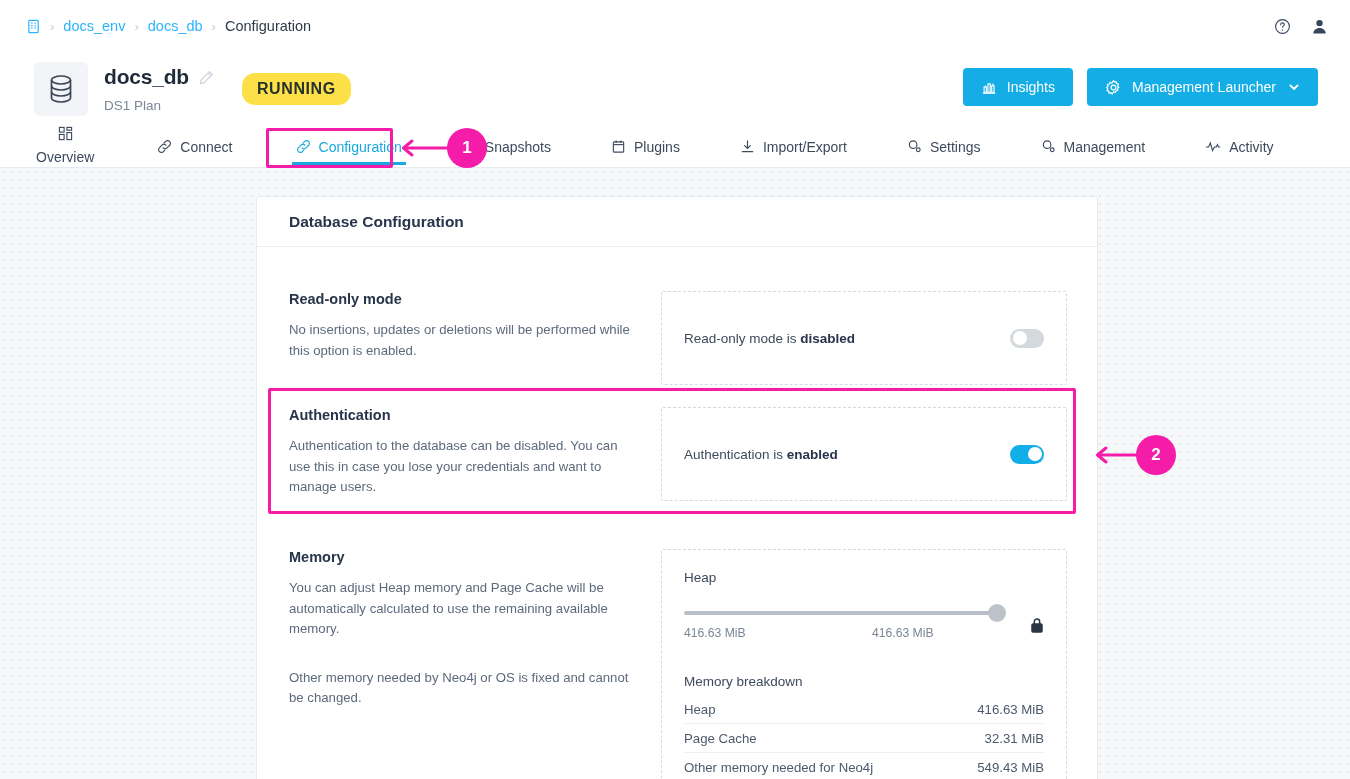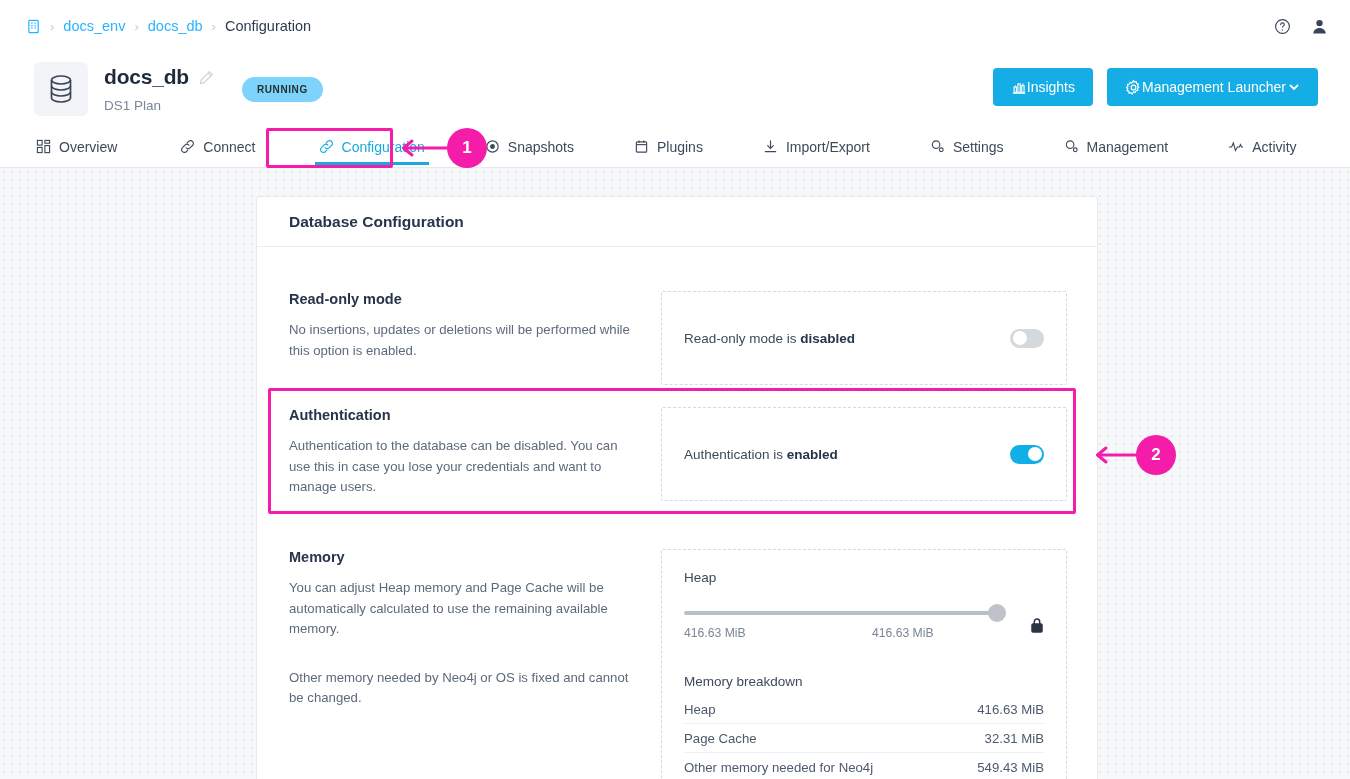--- a/index.html
+++ b/index.html
@@ -49,34 +49,34 @@
     display: flex; align-items: center; justify-content: center;
     color: #3b4557;
   }
   .db-meta { margin-left: 16px; }
   .db-title-row { display: flex; align-items: center; gap: 10px; }
   .db-title { font-size: 21px; font-weight: bold; color: #1e2a3a; letter-spacing: -0.2px; }
   .pencil { color: #cdd4dd; display: flex; }
   .db-plan { font-size: 13.5px; color: #7b8796; margin-top: 9px; }
   .status-pill {
     margin-left: 28px;
-    background: #7dd3fc; color: #26312c;
-    font-size: 10px; font-weight: bold; letter-spacing: 0.6px;
+    background: #fde047; color: #26312c;
+    font-size: 16px; font-weight: bold; letter-spacing: 0.6px;
     padding: 7px 15px; border-radius: 13px;
   }
   .header-btns {
     position: absolute; right: 32px; top: 16px;
     display: flex; gap: 14px; align-items: center;
   }
   .btn-blue {
     background: #14ade5; color: #fff;
     border: none; border-radius: 4px;
     height: 38px; padding: 0 18px;
     font-size: 14px; font-family: "Liberation Sans", sans-serif;
-    display: flex; align-items: center; 
+    display: flex; align-items: center; gap: 10px;
     cursor: pointer;
   }
 
   
   .tabbar {
     position: absolute; top: 126px; left: 0;
     width: 1350px; height: 42px;
     background: #ffffff;
     border-bottom: 1px solid #e6eaee;
     display: flex; align-items: center;
@@ -269,21 +269,21 @@
         <span style="display:flex;margin-left:2px;">
           <svg width="12" height="12" viewBox="0 0 12 12" fill="none" stroke="#fff" stroke-width="1.8" stroke-linecap="round">
             <path d="M2.5 4.5L6 8l3.5-3.5"></path>
           </svg>
         </span>
       </button>
     </div>
   </div>
 
   <div class="tabbar">
-    <div class="tab" style="margin-left:32px;">
+    <div class="tab" style="margin-left:32px;flex-direction:column;">
       <span style="display:flex;">
         <svg width="15" height="15" viewBox="0 0 16 16" fill="none" stroke="#3d4a5c" stroke-width="1.2">
           <rect x="1.5" y="1.5" width="5" height="5"></rect>
             <rect x="9.5" y="1.5" width="5" height="3"></rect>
           <rect x="1.5" y="9" width="5" height="5.5"></rect>
             <rect x="9.5" y="7" width="5" height="7.5"></rect>
         </svg>
       </span>
       <span>Overview</span>
     </div>

